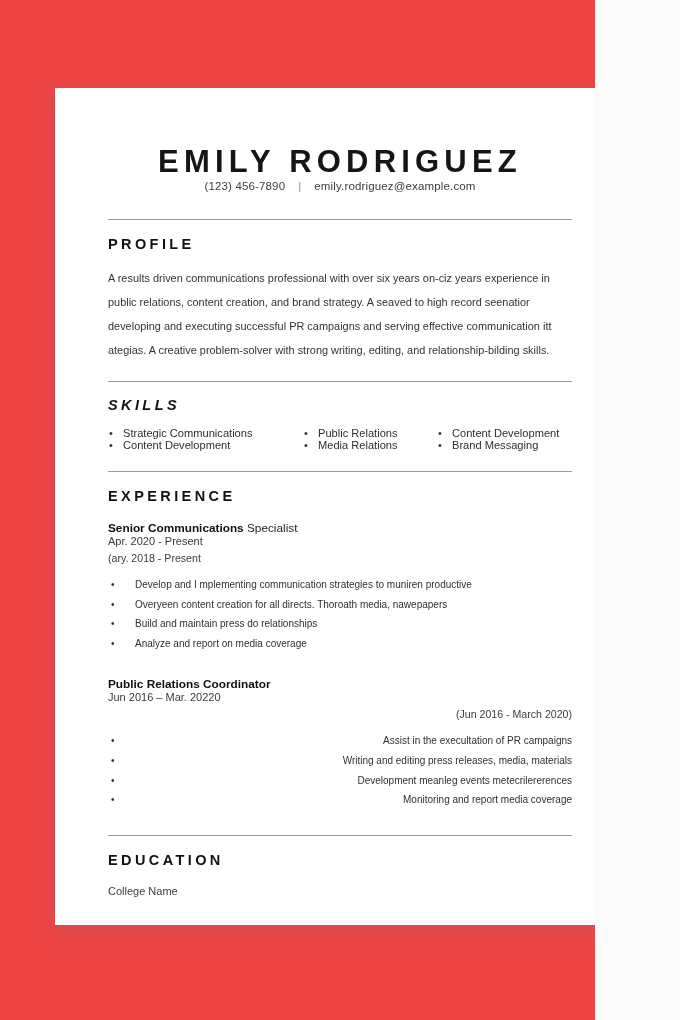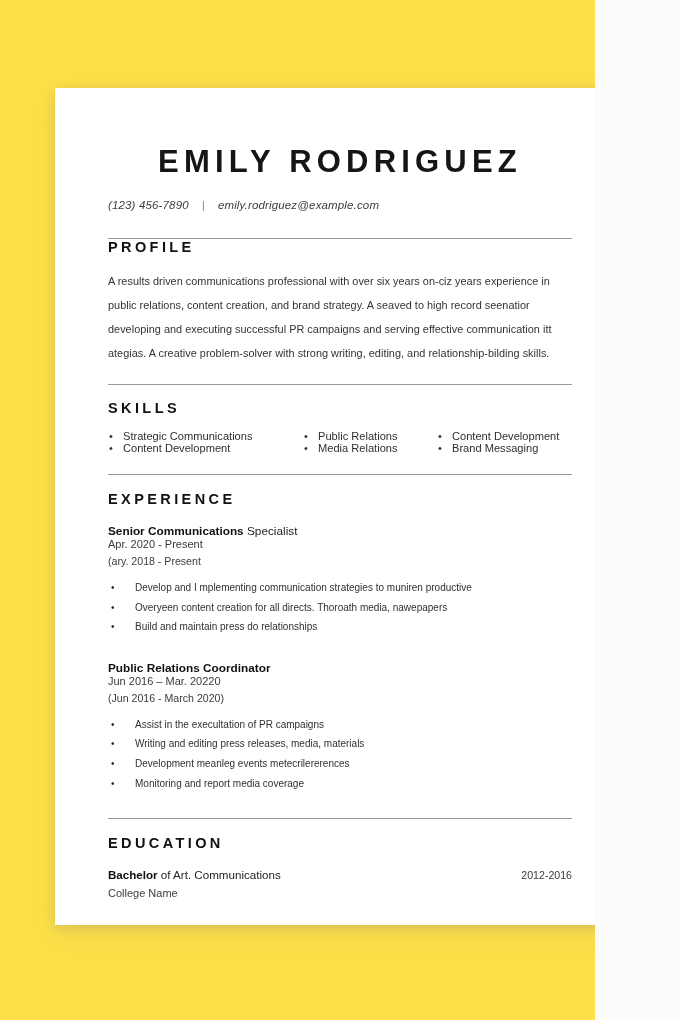--- a/index.html
+++ b/index.html
@@ -9,21 +9,21 @@
     height: 1020px;
     background: #fbfbfc;
     font-family: "Liberation Sans", sans-serif;
     -webkit-font-smoothing: antialiased;
   }
 
   .canvas {
     position: relative;
     width: 595px;
     height: 1020px;
-    background: #fde047;
+    background: #ef4444;
     overflow: hidden;
   }
 
   
   .page {
     position: absolute;
     left: 55px;
     top: 88px;
     width: 570px;
     height: 837px;
@@ -44,26 +44,24 @@
     margin-top: 56px;
     text-align: center;
     font-size: 31px;
     font-weight: 700;
     letter-spacing: 5.2px;
     color: #151515;
     white-space: nowrap;
   }
 
   .contact {
-    margin-top: 19px;
-    text-align: left;
+    text-align: center;
     font-size: 11.5px;
     color: #3c3c3c;
     letter-spacing: 0.15px;
-    font-style: italic;
   }
   .contact .sep {
     display: inline-block;
     padding: 0 13px;
     color: #8e8e8e;
   }
 
   
   .rule {
     height: 1px;
@@ -75,22 +73,22 @@
   .rule-exp       { margin-top: 20px; }
   .rule-edu       { margin-top: 25px; }
 
   
   .section-title {
     font-size: 14.5px;
     font-weight: 700;
     letter-spacing: 3.4px;
     color: #121212;
   }
-  .st-profile { }
-  .st-skills  { margin-top: 15px; }
+  .st-profile { margin-top: 16px; }
+  .st-skills  { margin-top: 15px; font-style: italic; }
   .st-exp     { margin-top: 16px; }
   .st-edu     { margin-top: 16px; }
 
   
   .profile-body {
     margin-top: 14px;
     font-size: 10.9px;
     line-height: 24px;
     color: #333333;
     letter-spacing: 0.02px;
@@ -113,21 +111,21 @@
     content: "•";
     position: absolute;
     left: 1px;
     top: -0.5px;
     color: #2f2f2f;
     font-size: 11px;
   }
 
   
   .job { margin-top: 17px; }
-  .job + .job { margin-top: 24px; }
+  .job + .job { margin-top: 24px; text-align: right; }
 
   .job-head {
     display: flex;
     justify-content: space-between;
     align-items: baseline;
     flex-direction: column;
   }
   .job-title {
     font-size: 11.8px;
     color: #242424;
@@ -224,42 +222,39 @@
       <div class="job">
         <div class="job-head">
           <div class="job-title"><b>Senior Communications</b> <span>Specialist</span></div>
           <div class="job-date">Apr. 2020 - Present</div>
         </div>
         <div class="job-sub">(ary. 2018 - Present</div>
         <div class="bullets">
           <div class="bullet">Develop and I mplementing communication strategies to muniren productive</div>
           <div class="bullet">Overyeen content creation for all directs. Thoroath media, nawepapers</div>
           <div class="bullet">Build and maintain press do relationships</div>
+          <div class="bullet">Analyze and report on media coverage</div>
         </div>
       </div>
 
       <div class="job">
         <div class="job-head">
           <div class="job-title"><b>Public Relations Coordinator</b><span></span></div>
           <div class="job-date">Jun 2016  –  Mar. 20220</div>
         </div>
         <div class="job-sub">(Jun 2016 - March 2020)</div>
         <div class="bullets">
           <div class="bullet">Assist in the execultation of PR campaigns</div>
           <div class="bullet">Writing and editing press releases, media, materials</div>
           <div class="bullet">Development meanleg events metecrilererences</div>
           <div class="bullet">Monitoring and report media coverage</div>
         </div>
       </div>
 
       <div class="rule rule-edu"></div>
       <div class="section-title st-edu">EDUCATION</div>
       <div class="edu">
-        <div class="edu-head">
-          <div class="edu-degree"><b>Bachelor</b> <span>of Art. Communications</span></div>
-          <div class="edu-date">2012-2016</div>
-        </div>
         <div class="edu-school">College Name</div>
       </div>
 
     </div>
   </div>
 </div>
 
 </body></html>

